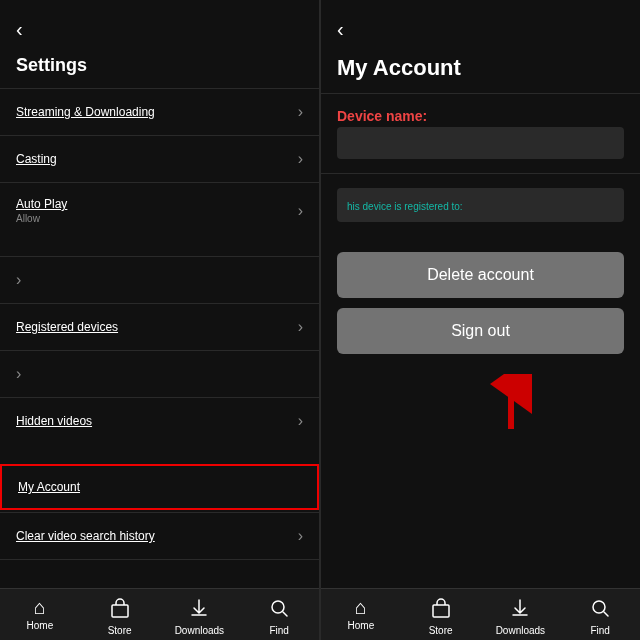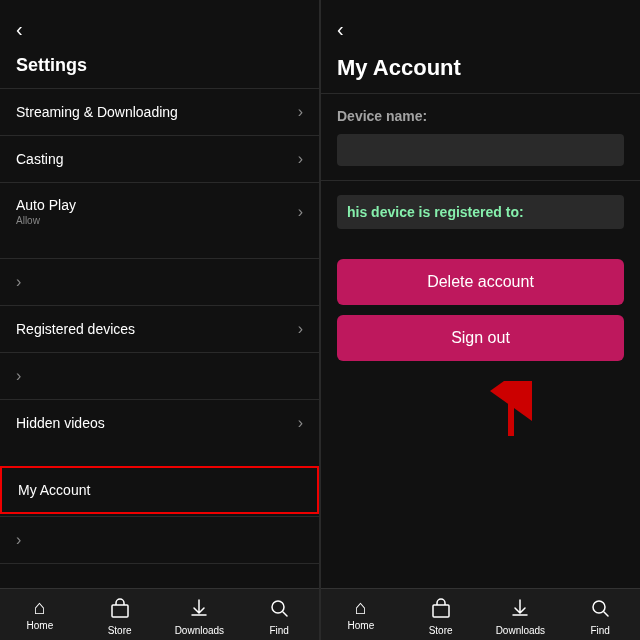--- a/index.html
+++ b/index.html
@@ -61,21 +61,22 @@
       border-bottom: 1px solid #2a2a2a;
     }
 
     .menu-item-text {
       display: flex;
       flex-direction: column;
     }
 
     .menu-item-label {
       color: #fff;
-      font-size: 14px;
+      font-size: 12px;
+      text-decoration: underline;
     }
 
     .menu-item-sublabel {
       color: #888;
       font-size: 10px;
       margin-top: 2px;
     }
 
     .menu-item-chevron {
       color: #888;
@@ -135,53 +136,53 @@
       font-size: 22px;
       font-weight: 700;
     }
 
     .account-section {
       padding: 14px 16px;
       border-top: 1px solid #2a2a2a;
     }
 
     .account-field-label {
-      color: #a3a3a3;
+      color: #ef4444;
       font-size: 14px;
       font-weight: 600;
-      margin-bottom: 10px;
+      margin-bottom: 3px;
     }
 
     .account-field-value-box {
       background: #2a2a2a;
       border-radius: 4px;
       padding: 8px 10px;
       min-height: 32px;
     }
 
     .account-field-value {
       color: #aaa;
       font-size: 13px;
     }
 
     .registered-to-label {
-      color: #86efac;
-      font-size: 14px;
-      font-weight: 700;
+      color: #14b8a6;
+      font-size: 10px;
+      font-weight: 400;
     }
 
     .action-buttons {
       padding: 16px;
       display: flex;
       flex-direction: column;
       gap: 10px;
     }
 
     .action-btn {
-      background: #be185d;
+      background: #737373;
       border: none;
       border-radius: 6px;
       color: #fff;
       font-size: 16px;
       font-weight: 500;
       padding: 14px;
       text-align: center;
       cursor: pointer;
       width: 100%;
     }
@@ -245,20 +246,23 @@
           </div>
           <span class="menu-item-chevron">›</span>
         </div>
         <div class="menu-spacer"></div>
         <div class="menu-item menu-item-highlighted">
           <div class="menu-item-text">
             <span class="menu-item-label">My Account</span>
           </div>
         </div>
         <div class="menu-item">
+          <div class="menu-item-text">
+            <span class="menu-item-label">Clear video search history</span>
+          </div>
           <span class="menu-item-chevron">›</span>
         </div>
       </div>
   </div>
 
   <nav class="bottom-nav">
     <div class="nav-item">
       <span class="nav-icon">⌂</span>
       <span class="nav-label">Home</span>
     </div>

